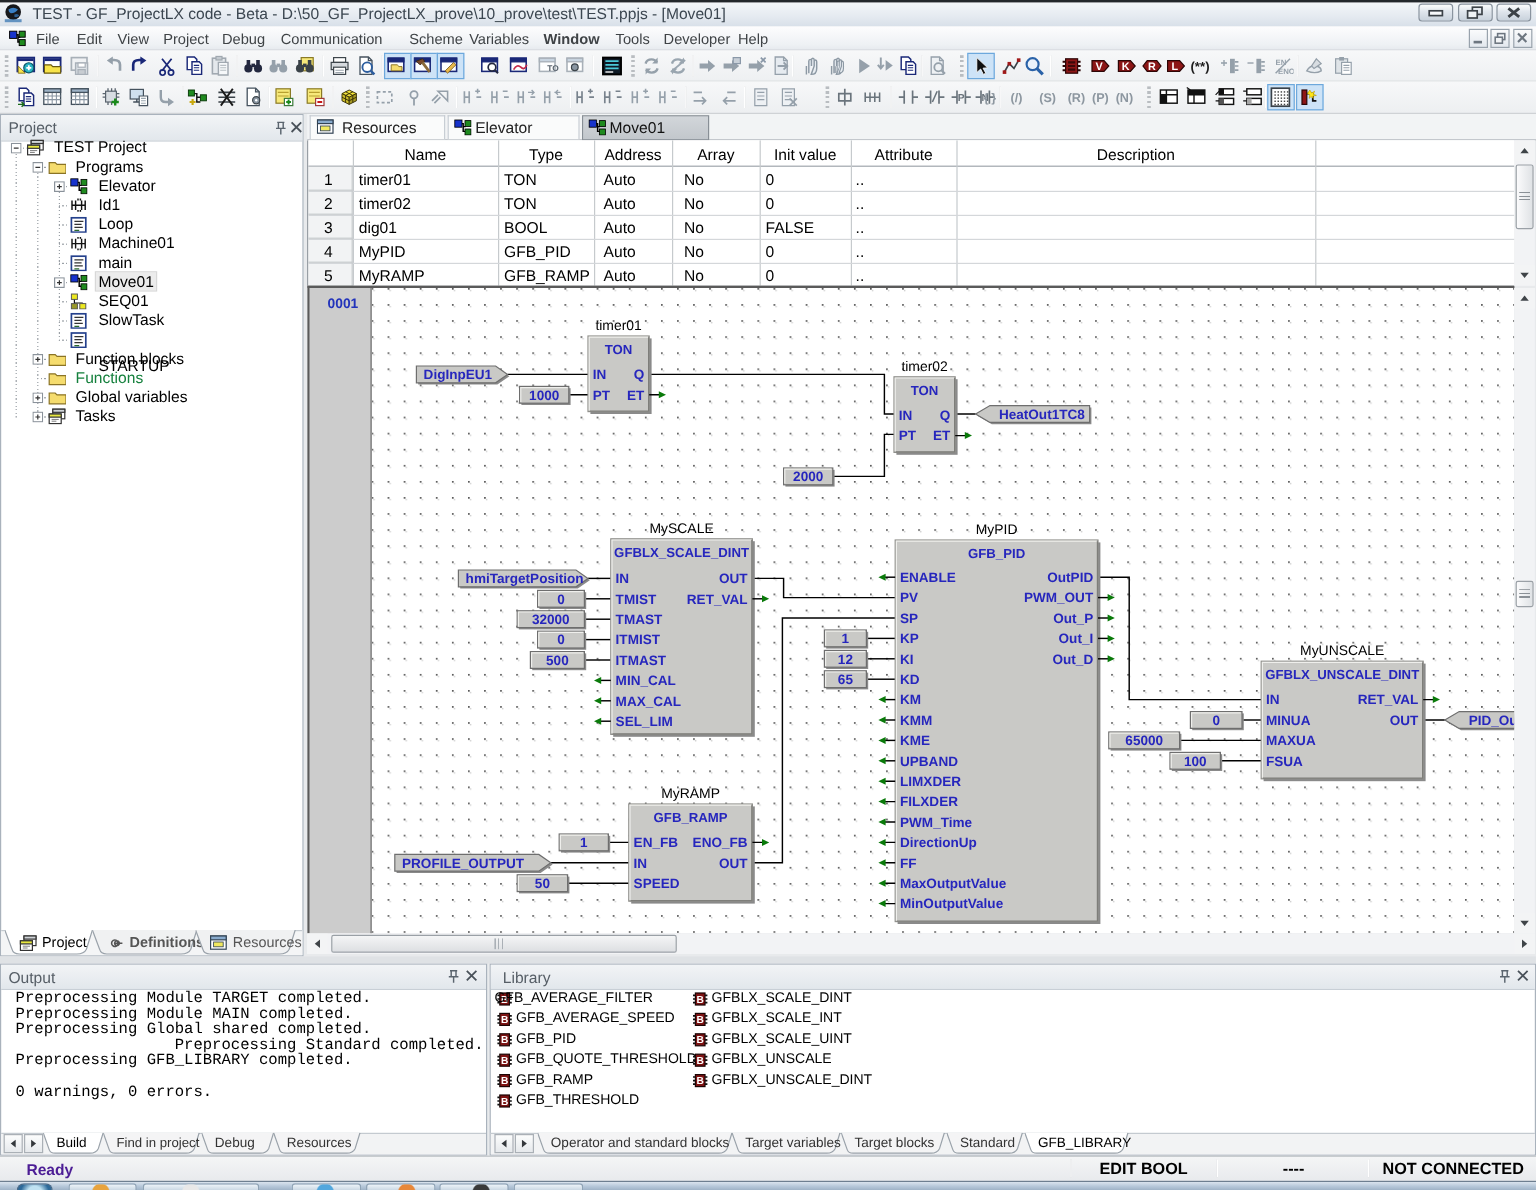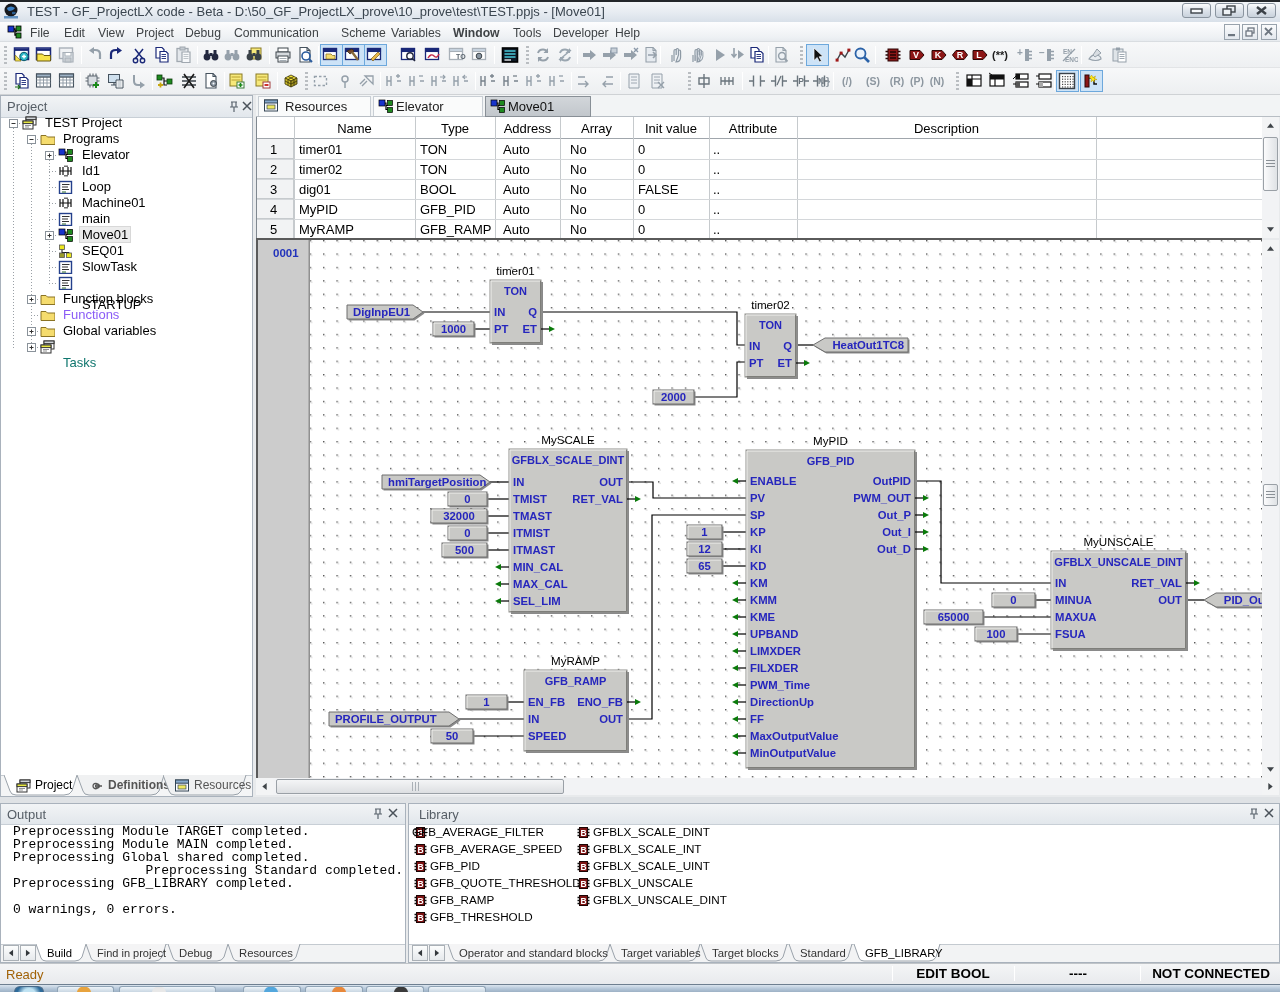--- a/index.html
+++ b/index.html
@@ -670,21 +670,21 @@
     <path d="M2.5 4.5 H6.5 M4.5 2.5 V6.5" stroke="#333" stroke-width="1"></path>
   </svg>
 <svg class="abs" style="left:40px;top:292px" width="15" height="14" viewBox="0 0 15 14">
     <path d="M1 3.5 H6 L7.5 5 H15 V12.5 H1 Z" fill="#f5dc6e" stroke="#8a7325" stroke-width="1"></path>
   </svg>
 <span class="tx" style="left:61px;top:291px;font-size:13px;color:#000;font-weight:normal;padding:0 2px;line-height:15px;">Function blocks</span>
 <div class="abs" style="left:31px;top:315px;width:9px;height:1px;background-image:repeating-linear-gradient(90deg,#9aa0a6 0 1px,transparent 1px 3px);"></div>
 <svg class="abs" style="left:40px;top:308px" width="15" height="14" viewBox="0 0 15 14">
     <path d="M1 3.5 H6 L7.5 5 H15 V12.5 H1 Z" fill="#f5dc6e" stroke="#8a7325" stroke-width="1"></path>
   </svg>
-<span class="tx" style="left:61px;top:307px;font-size:13px;color:#8b5cf6;font-weight:normal;padding:0 2px;line-height:15px;">Functions</span>
+<span class="tx" style="left:61px;top:307px;font-size:13px;color:#15803d;font-weight:normal;padding:0 2px;line-height:15px;">Functions</span>
 <div class="abs" style="left:31px;top:331px;width:9px;height:1px;background-image:repeating-linear-gradient(90deg,#9aa0a6 0 1px,transparent 1px 3px);"></div>
 <svg class="abs" style="left:27px;top:327px" width="9" height="9" viewBox="0 0 9 9">
     <rect x="0.5" y="0.5" width="8" height="8" fill="#fff" stroke="#8a929a"></rect>
     <path d="M2.5 4.5 H6.5 M4.5 2.5 V6.5" stroke="#333" stroke-width="1"></path>
   </svg>
 <svg class="abs" style="left:40px;top:324px" width="15" height="14" viewBox="0 0 15 14">
     <path d="M1 3.5 H6 L7.5 5 H15 V12.5 H1 Z" fill="#f5dc6e" stroke="#8a7325" stroke-width="1"></path>
   </svg>
 <span class="tx" style="left:61px;top:323px;font-size:13px;color:#000;font-weight:normal;padding:0 2px;line-height:15px;">Global variables</span>
 <div class="abs" style="left:31px;top:347px;width:9px;height:1px;background-image:repeating-linear-gradient(90deg,#9aa0a6 0 1px,transparent 1px 3px);"></div>
@@ -692,21 +692,21 @@
     <rect x="0.5" y="0.5" width="8" height="8" fill="#fff" stroke="#8a929a"></rect>
     <path d="M2.5 4.5 H6.5 M4.5 2.5 V6.5" stroke="#333" stroke-width="1"></path>
   </svg>
 <svg class="abs" style="left:40px;top:340px" width="15" height="14" viewBox="0 0 15 14">
     <rect x="4" y="1" width="10" height="8" fill="#fff" stroke="#333" stroke-width="1"></rect>
     <rect x="4" y="1" width="10" height="2.6" fill="#d0d4d8" stroke="#333" stroke-width="1"></rect>
     <rect x="1" y="5" width="10" height="8" fill="#fff" stroke="#333" stroke-width="1"></rect>
     <rect x="1" y="5" width="10" height="2.6" fill="#e8e840" stroke="#333" stroke-width="1"></rect>
     <path d="M3 9.5 H9 M3 11 H7" stroke="#777" stroke-width="0.8"></path>
   </svg>
-<span class="tx" style="left:61px;top:339px;font-size:13px;color:#0f766e;font-weight:normal;padding:0 2px;line-height:15px;margin-top:16px;">Tasks</span>
+<span class="tx" style="left:61px;top:339px;font-size:13px;color:#000000;font-weight:normal;padding:0 2px;line-height:15px;">Tasks</span>
 <div class="abs" style="left:1px;top:775px;width:251px;height:21px;background:#f4f5f6;border-top:1px solid #c4cad0;"></div>
 <svg class="abs" style="left:4px;top:775px" width="74" height="21" viewBox="0 0 74 21">
     <path d="M0 0 L6 16 Q7 20 12 20 H60 Q66 20 68 16 L73 0" fill="#fff" stroke="#9aa2aa"></path>
   </svg>
 <svg class="abs" style="left:16px;top:779px" width="15" height="14" viewBox="0 0 15 14">
     <rect x="4" y="1" width="10" height="8" fill="#fff" stroke="#333" stroke-width="1"></rect>
     <rect x="4" y="1" width="10" height="2.6" fill="#d0d4d8" stroke="#333" stroke-width="1"></rect>
     <rect x="1" y="5" width="10" height="8" fill="#fff" stroke="#333" stroke-width="1"></rect>
     <rect x="1" y="5" width="10" height="2.6" fill="#e8e840" stroke="#333" stroke-width="1"></rect>
     <path d="M3 9.5 H9 M3 11 H7" stroke="#777" stroke-width="0.8"></path>
@@ -1234,21 +1234,21 @@
 <span class="tx" style="left:712px;top:947px;font-size:11.3px;color:#333;font-weight:normal;">Target blocks</span>
 <svg class="abs" style="left:789px;top:944px" width="64" height="18" viewBox="0 0 64 18">
     <path d="M0 0 L5 14 Q6 17 10 17 H52 Q57 17 59 13 L63 0" fill="#f4f4f5" stroke="#9aa2aa"></path>
   </svg>
 <span class="tx" style="left:800px;top:947px;font-size:11.3px;color:#333;font-weight:normal;">Standard</span>
 <svg class="abs" style="left:854px;top:944px" width="87" height="18" viewBox="0 0 87 18">
     <path d="M0 0 L5 14 Q6 17 10 17 H75 Q80 17 82 13 L86 0" fill="#fff" stroke="#9aa2aa"></path>
   </svg>
 <span class="tx" style="left:865px;top:947px;font-size:11.3px;color:#000;font-weight:normal;">GFB_LIBRARY</span>
 <div class="abs" style="left:0;top:963px;width:1280px;height:21px;background:linear-gradient(180deg,#f4f5f6,#e8eaed);border-top:1px solid #c0c4c8;"></div>
-<span class="tx" style="left:6px;top:967px;font-size:13px;color:#a16207;font-weight:normal;">Ready</span>
+<span class="tx" style="left:22px;top:967px;font-size:13px;color:#4c1d95;font-weight:bold;">Ready</span>
 <div class="abs" style="left:892px;top:966px;width:1px;height:15px;background:#c0c4c8;border-right:1px solid #fff;"></div>
 <div class="abs" style="left:1014px;top:966px;width:1px;height:15px;background:#c0c4c8;border-right:1px solid #fff;"></div>
 <div class="abs" style="left:1140px;top:966px;width:1px;height:15px;background:#c0c4c8;border-right:1px solid #fff;"></div>
 <span class="tx" style="left:953px;top:966px;font-size:13.5px;color:#000;font-weight:bold;transform:translateX(-50%);">EDIT BOOL</span>
 <span class="tx" style="left:1078px;top:966px;font-size:13.5px;color:#000;font-weight:bold;transform:translateX(-50%);">----</span>
 <span class="tx" style="left:1211px;top:966px;font-size:13.5px;color:#000;font-weight:bold;transform:translateX(-50%);">NOT CONNECTED</span>
 <div class="abs" style="left:0;top:984px;width:1280px;height:8px;background:linear-gradient(180deg,#dae4ee 0%,#b4c6d8 55%,#9db1c5 100%);border-top:1px solid #6e7f90;"></div>
 <div class="abs" style="left:57px;top:986px;width:57px;height:6px;background:linear-gradient(180deg,#eef4f9,#c8d6e2);border:1px solid #8fa3b5;border-bottom:none;border-radius:3px 3px 0 0;"></div>
 <div class="abs" style="left:119px;top:986px;width:97px;height:6px;background:linear-gradient(180deg,#eef4f9,#c8d6e2);border:1px solid #8fa3b5;border-bottom:none;border-radius:3px 3px 0 0;"></div>
 <div class="abs" style="left:243px;top:986px;width:58px;height:6px;background:linear-gradient(180deg,#eef4f9,#c8d6e2);border:1px solid #8fa3b5;border-bottom:none;border-radius:3px 3px 0 0;"></div>

